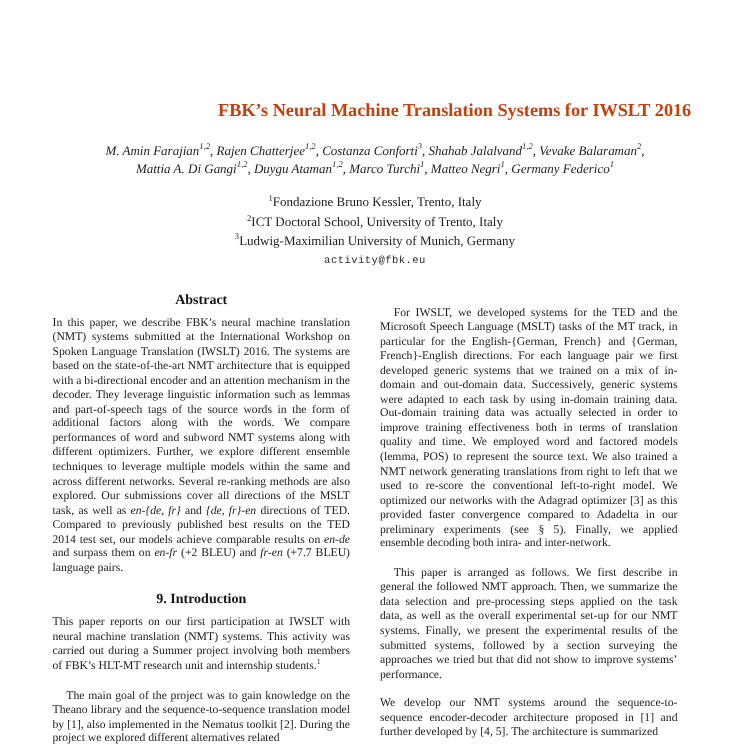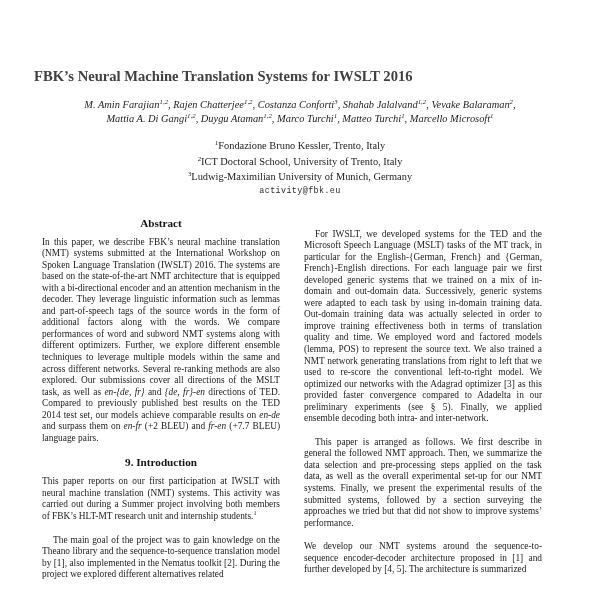--- a/index.html
+++ b/index.html
@@ -8,26 +8,26 @@
     width: 600px;
     height: 600px;
     background: #ffffff;
     overflow: hidden;
     color: #1b1b1b;
     font-family: "Liberation Serif", serif;
     box-sizing: border-box;
     padding: 64px 30px 0 30px;
   }
   .title {
-    margin: 4px;
-    text-align: left;
+    margin: 17px;
+    text-align: right;
     font-size: 14.6px;
     line-height: 17px;
     font-weight: bold;
-    color: #404040;
+    color: #c2410c;
   }
   .authors { margin-top: 13px; text-align: center; }
   .author-line {
     margin: 0;
     font-style: italic;
     font-size: 10.4px;
     line-height: 13.5px;
   }
   .affiliations { margin-top: 13px; text-align: center; }
   .affiliations p {
@@ -77,21 +77,21 @@
 </style>
 </head>
 <body>
 
 <div class="page">
 
   <h1 class="title">FBK’s Neural Machine Translation Systems for IWSLT 2016</h1>
 
   <div class="authors">
     <p class="author-line"><span>M. Amin Farajian</span><sup>1,2</sup><span>, Rajen Chatterjee</span><sup>1,2</sup><span>, Costanza Conforti</span><sup>3</sup><span>, Shahab Jalalvand</span><sup>1,2</sup><span>, Vevake Balaraman</span><sup>2</sup><span>,</span></p>
-    <p class="author-line"><span>Mattia A. Di Gangi</span><sup>1,2</sup><span>, Duygu Ataman</span><sup>1,2</sup><span>, Marco Turchi</span><sup>1</sup><span>, Matteo Turchi</span><sup>1</sup><span>, Marcello Microsoft</span><sup>1</sup></p>
+    <p class="author-line"><span>Mattia A. Di Gangi</span><sup>1,2</sup><span>, Duygu Ataman</span><sup>1,2</sup><span>, Marco Turchi</span><sup>1</sup><span>, Matteo Negri</span><sup>1</sup><span>, Germany Federico</span><sup>1</sup></p>
   </div>
 
   <div class="affiliations">
     <p><sup>1</sup><span>Fondazione Bruno Kessler, Trento, Italy</span></p>
     <p><sup>2</sup><span>ICT Doctoral School, University of Trento, Italy</span></p>
     <p><sup>3</sup><span>Ludwig-Maximilian University of Munich, Germany</span></p>
     <p class="email">activity@fbk.eu</p>
   </div>
 
   <div class="columns">

